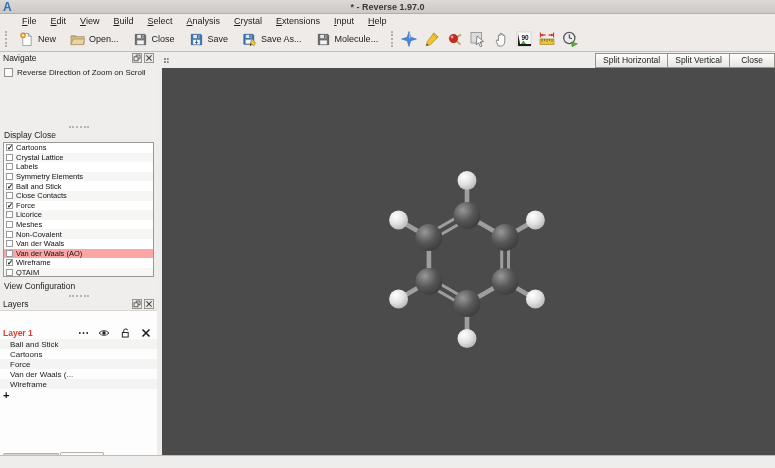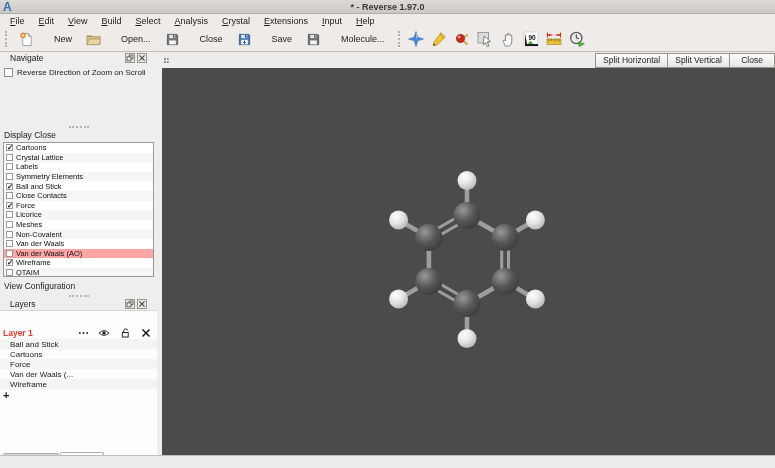--- a/index.html
+++ b/index.html
@@ -12,41 +12,41 @@
   }
   svg { display:block; }
 
   
   .titlebar { height:14px; background:linear-gradient(#dedad7,#ccc8c5);
     border-bottom:1px solid #b2aeab; display:flex; align-items:center; justify-content:center;
     font-weight:bold; font-size:9px; color:#3a3a3a; position:relative; }
   .app-icon { position:absolute; left:2px; top:0; width:13px; height:13px; }
 
   
-  .menubar { height:13px; background:#eeebe8; display:flex; align-items:center; padding-left:3px; }
+  .menubar { height:13px; background:#eeebe8; display:flex; align-items:center; padding-left:15px; }
   .menu-item { padding:1px 7px; font-size:9px; color:#222; }
   .menu-item u { text-decoration:underline; }
 
   
   .toolbar { height:25px; background:#eeebe8; border-bottom:1px solid #c0bdba;
     display:flex; align-items:center; padding-left:2px; }
   .tb-handle { width:4px; height:16px; border-left:2px dotted #b3b0ac; margin:0 3px; }
-  .tb-btn { display:flex; align-items:center; gap:20px; padding:2px 7px; font-size:9px; color:#222; height:21px; border-radius:2px; }
+  .tb-btn { display:flex; align-items:center; gap:4px; padding:2px 7px; font-size:9px; color:#222; height:21px; border-radius:2px; }
   .tb-btn .ic { width:15px; height:15px; }
   .tool-btn { width:22px; height:21px; display:flex; align-items:center; justify-content:center; border-radius:2px; }
   .tool-btn .ic { width:16px; height:16px; }
 
   
   .content { position:absolute; top:52px; left:0; right:0; bottom:0; }
 
   
   .left-dock { position:absolute; left:0; top:0; width:157px; bottom:13px;
     background:#f0eeec; display:flex; flex-direction:column; }
   .dock-header { height:12px; display:flex; align-items:center; font-size:8.5px;
-    padding:0 10px; color:#222; flex:0 0 auto; }
+    padding:0 3px; color:#222; flex:0 0 auto; }
   .dock-header .dtitle { flex:1; }
   .dock-btn { width:10px; height:10px; border:1px solid #98948f; background:#eceae7;
     margin-left:2px; display:flex; align-items:center; justify-content:center; }
   .checkbox-row { display:flex; align-items:center; gap:4px; padding:3px 2px 0 4px;
     font-size:8px; height:14px; flex:0 0 auto; }
   .checkbox { width:9px; height:9px; background:#fdfdfd; border:1px solid #929292; flex:0 0 auto; }
   .dock-spacer { flex:0 0 46px; }
   .dock-handle { height:5px; display:flex; justify-content:center; align-items:center; flex:0 0 auto; }
   .dock-handle span { width:20px; border-top:2px dotted #b7b4b0; }
   .section-label { font-size:8.5px; padding:1px 4px 2px 4px; color:#222; flex:0 0 auto; }
@@ -153,20 +153,33 @@
         <span class="ic">
           <svg viewBox="0 0 16 16">
             <path d="M2.5,2.5 L12.5,2.5 L13.5,3.5 L13.5,13.5 L2.5,13.5 Z" fill="#3f77b5" stroke="#2a5187" stroke-width="0.8"></path>
             <rect x="4.5" y="3" width="6.5" height="3.6" fill="#dce8f4"></rect>
             <rect x="8.6" y="3.3" width="1.6" height="2.9" fill="#2a5187"></rect>
             <rect x="4.3" y="8.4" width="7.4" height="4.8" fill="#f4f7fa" stroke="#8aa4c2" stroke-width="0.4"></rect>
             <path d="M8,9 L8,12 M6.6,10.8 L8,12.3 L9.4,10.8" stroke="#2a5187" stroke-width="1" fill="none"></path>
           </svg>
         </span>
         <span>Save</span>
+      </span>
+      <span class="tb-btn">
+        <span class="ic">
+          <svg viewBox="0 0 16 16">
+            <path d="M2,2.5 L11.5,2.5 L12.5,3.5 L12.5,13 L2,13 Z" fill="#3f77b5" stroke="#2a5187" stroke-width="0.8"></path>
+            <rect x="4" y="3" width="6" height="3.4" fill="#dce8f4"></rect>
+            <rect x="7.8" y="3.3" width="1.5" height="2.7" fill="#2a5187"></rect>
+            <rect x="3.8" y="8.2" width="6.8" height="4.4" fill="#f4f7fa" stroke="#8aa4c2" stroke-width="0.4"></rect>
+            <polygon points="10.5,7.5 14.5,11.5 12.5,15 9,11" fill="#f0c23a" stroke="#a8861c" stroke-width="0.6"></polygon>
+            <polygon points="9,11 10,14.5 8.4,14.8" fill="#4a3a18"></polygon>
+          </svg>
+        </span>
+        <span>Save As...</span>
       </span>
       <span class="tb-btn">
         <span class="ic">
           <svg viewBox="0 0 16 16">
             <path d="M2.5,2.5 L12.5,2.5 L13.5,3.5 L13.5,13.5 L2.5,13.5 Z" fill="#6e6e6e" stroke="#484848" stroke-width="0.8"></path>
             <rect x="4.5" y="3" width="6.5" height="3.6" fill="#e6e6e6"></rect>
             <rect x="8.6" y="3.3" width="1.6" height="2.9" fill="#4d4d4d"></rect>
             <rect x="4.3" y="8.8" width="7.4" height="4.4" fill="#f4f4f4" stroke="#9a9a9a" stroke-width="0.4"></rect>
           </svg>
         </span>

